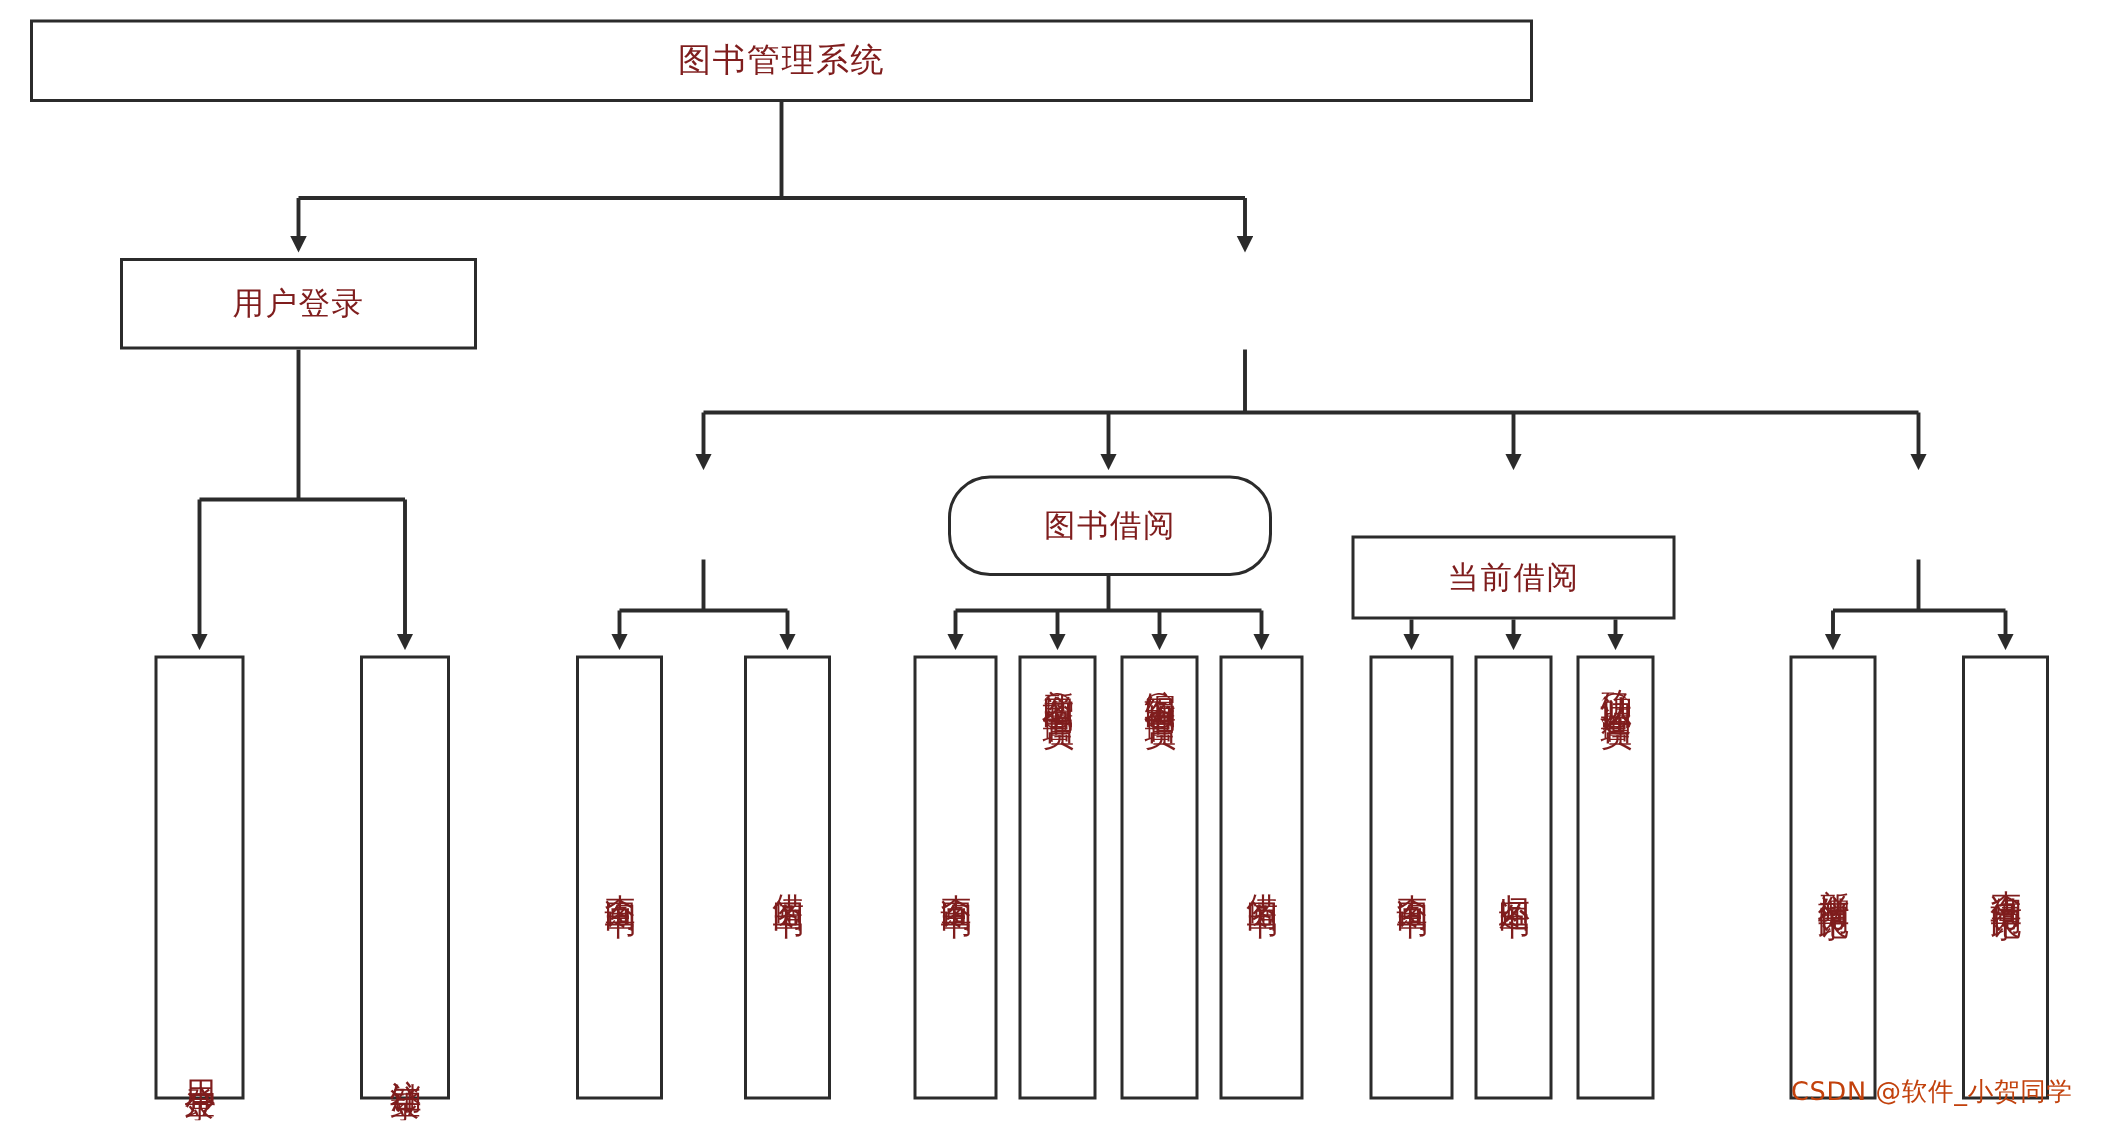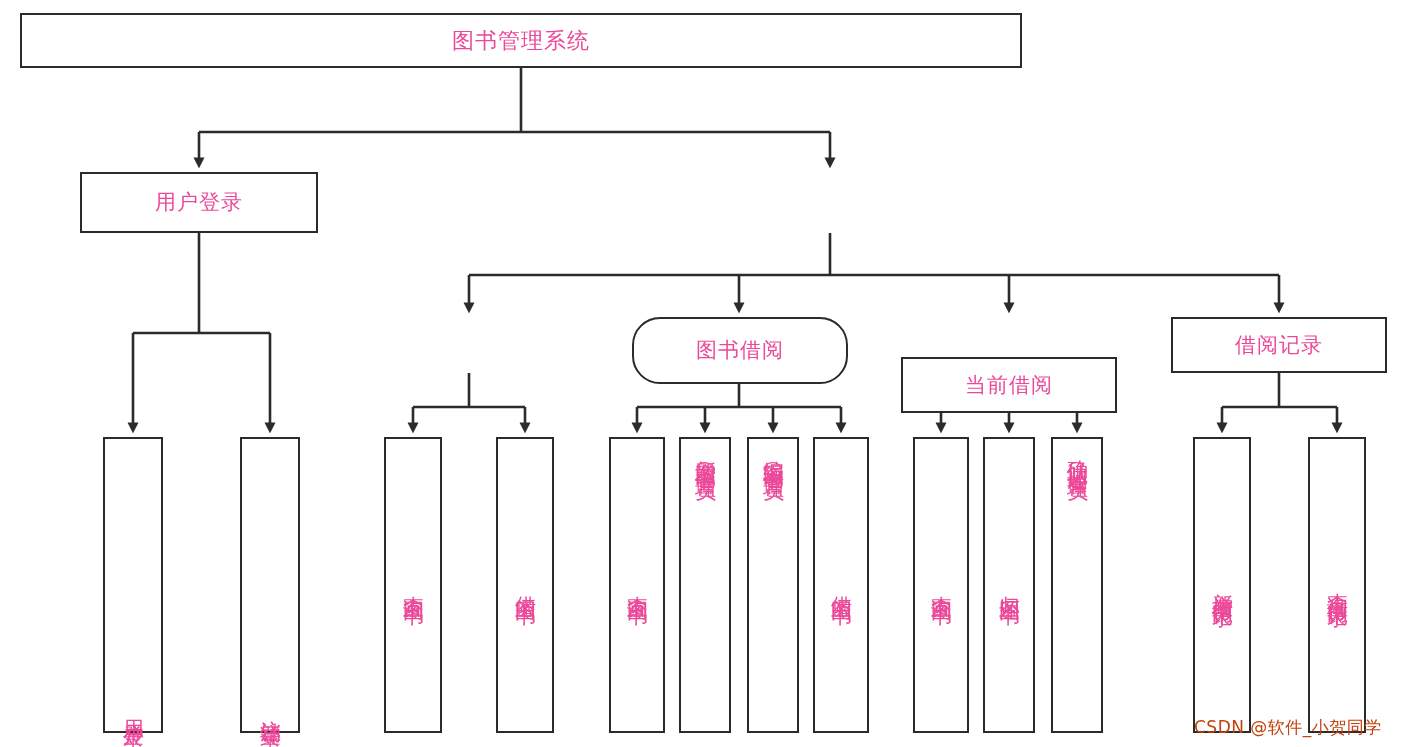--- a/index.html
+++ b/index.html
@@ -26,21 +26,21 @@
     pointer-events: none;
   }
   .node {
     position: absolute;
     box-sizing: border-box;
     background: #ffffff;
     border: 2px solid #2b2b2b;
     display: flex;
     align-items: center;
     justify-content: center;
-    color: #ec4899;
+    color: #7f1d1d;
   }
   .node .label {
     display: block;
     text-align: center;
     line-height: 1.18;
   }
   
   .node.horiz .label {
     font-size: 21px;
     letter-spacing: 1px;
@@ -141,23 +141,20 @@
   <div class="node horiz" style="left:80px; top:172px; width:238px; height:61px;">
     <span class="label">用户登录</span>
   </div>
 
   <div class="node horiz" style="left:632px; top:317px; width:216px; height:67px;border-radius:28px;">
     <span class="label">图书借阅</span>
   </div>
   <div class="node horiz" style="left:901px; top:317px; width:216px; height:56px;margin-top:40px;">
     <span class="label">当前借阅</span>
   </div>
-  <div class="node horiz" style="left:1171px; top:317px; width:216px; height:56px;">
-    <span class="label">借阅记录</span>
-  </div>
 
   <div class="node vert" style="left:103px; top:437px; width:60px; height:296px;">
     <span class="label">用户登录</span>
   </div>
   <div class="node vert" style="left:240px; top:437px; width:60px; height:296px;">
     <span class="label">注销登录</span>
   </div>
 
   <div class="node vert midalign" style="left:384px; top:437px; width:58px; height:296px;">
     <span class="label">查询图书</span>

